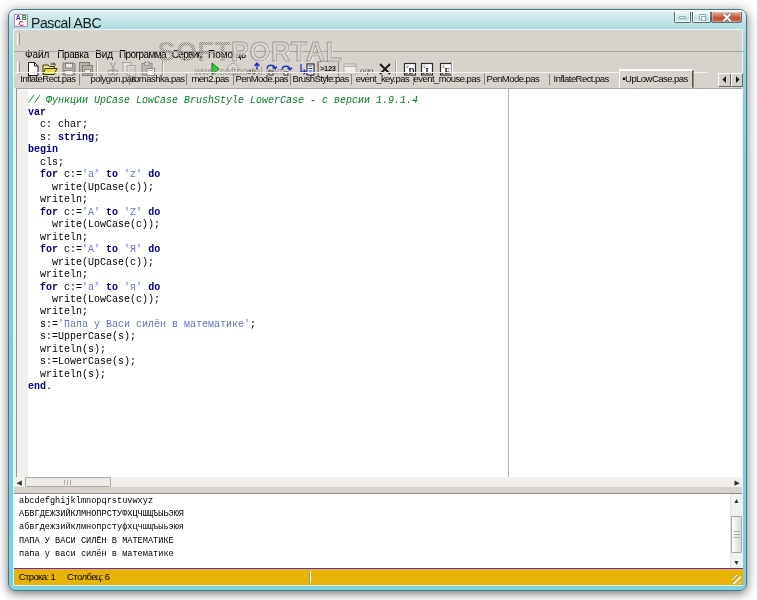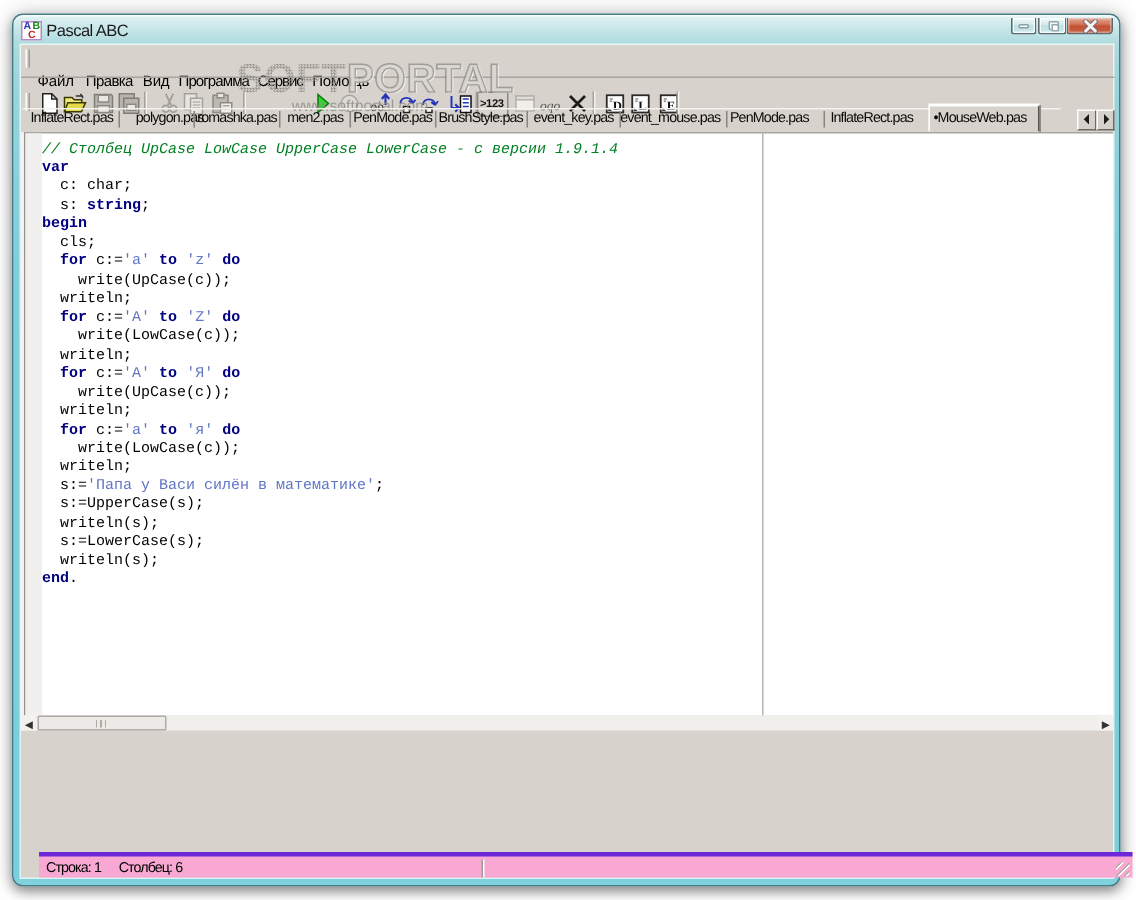--- a/index.html
+++ b/index.html
@@ -4,21 +4,21 @@
 body{width:757px;height:600px;background:#ffffff;overflow:hidden;position:relative;
   font-family:"Liberation Sans",sans-serif;}
 *{box-sizing:border-box}
 #win{position:absolute;left:8px;top:9px;width:738.5px;height:582px;border-radius:7px;
   background:linear-gradient(180deg,#e4f3f4 0px,#cde9eb 7px,#b4dde1 17px,#aadadd 23px,#9cd5dc 45px,#8ad0db 110px,#7ecfdb 170px,#7bcedb 99%,#82d3df 100%);
   border:1px solid #447b85;
   box-shadow:0 3px 8px rgba(0,0,0,.42),0 0 16px rgba(0,0,0,.18), inset 0 1px 0 rgba(255,255,255,.8);}
 
 #icon{position:absolute;left:5.2px;top:4px;width:13.5px;height:12.5px;background:#fff;border:1px solid #bd85c4;}
 #icon b{position:absolute;font:bold 7px "Liberation Sans",sans-serif}
-#title{position:absolute;left:21.9px;top:4.9px;font-size:11px;letter-spacing:-0.35px;color:#1a1a1a}
+#title{position:absolute;left:21.9px;top:4.9px;font-size:14px;letter-spacing:-0.35px;color:#1a1a1a}
 .wbtn{position:absolute;top:1.5px;height:11px;border:1px solid #5d6b6e;border-top:none;
   background:linear-gradient(180deg,#eef8f8 0%,#d5eaec 45%,#bee0e4 50%,#cbe6e9 100%);
   box-shadow:inset 0 0 0 1px rgba(255,255,255,.8);}
 #btnmin{left:664.7px;width:17.8px;border-radius:0 0 2px 2px}
 #btnmax{left:682.5px;width:19px;border-radius:0 0 2px 2px}
 #btncls{left:701.5px;width:31px;border-radius:0 0 3px 2px;
   background:linear-gradient(180deg,#dfa693 0%,#d3775c 40%,#c25134 55%,#c66347 100%);
   box-shadow:inset 0 0 0 1px rgba(255,255,255,.35);}
 #btnmin i{position:absolute;left:4.5px;top:4.5px;width:7px;height:2.5px;background:#fafdfd;border:1px solid #8aa2a5;border-radius:1px}
 #btnmax i{position:absolute;left:6px;top:2.5px;width:7px;height:6px;border:1px solid #93a8ab;background:#f6fafa;border-radius:1px}
@@ -66,21 +66,21 @@
   background:repeating-linear-gradient(90deg,#aeaba5 0 1px,transparent 1px 3px)}
 
 #output{position:absolute;left:0.5px;top:462.5px;width:728px;height:75.5px;background:#fff;border-top:1px solid #8e8b86}
 #outtext{position:absolute;left:5px;top:1px;margin:0;font:8.6px/13.35px "Liberation Mono",monospace;color:#000;white-space:pre}
 #vscroll{position:absolute;left:715.5px;top:0;width:12px;height:74.5px;background:#f1f1f1;border-left:1px solid #e4e4e4}
 #vthumb{position:absolute;left:0px;top:22.3px;width:11px;height:37.5px;background:linear-gradient(90deg,#fdfdfd,#d8d8d8);border:1px solid #a9a9a9;border-radius:1px}
 #vthumb i{position:absolute;left:2px;top:14px;width:6px;height:8px;
   background:repeating-linear-gradient(180deg,#a9a9a9 0 1px,transparent 1px 3px)}
 .arr{position:absolute;font-size:7px;color:#333}
 
-#status{position:absolute;left:12px;top:538px;width:729px;height:17px;background:#f9a8d4;border-top:3px solid #6d28d9;font-size:9.5px;letter-spacing:-0.6px;color:#000}
+#status{position:absolute;left:0;top:538px;width:729px;height:17px;background:#eab308;border-top:1px solid #6d28d9;font-size:9.5px;letter-spacing:-0.6px;color:#000}
 #status .sep{position:absolute;left:295.5px;top:2px;width:2px;height:12px;border-left:1px solid #9d9a94;border-right:1px solid #fdfdfc}
 #grip2{position:absolute;right:1.5px;bottom:1.5px;width:9px;height:9px;
  background:repeating-linear-gradient(135deg,transparent 0 2px,#b0ada6 2px 3px,#fdfdfc 3px 4px)}
 </style></head>
 <body>
 <div id="win">
   <div id="icon">
       <b style="left:0.5px;top:-1px;color:#3333bb">A</b>
       <b style="left:6.5px;top:-1.5px;color:#118811">B</b>
       <b style="left:3.5px;top:4.5px;color:#cc2222">C</b>
@@ -230,35 +230,35 @@
       <span class="t" style="left:278.9px">BrushStyle.pas</span>
         <div class="s" style="left:337.9px"></div>
       <span class="t" style="left:342.2px">event_key.pas</span>
         <div class="s" style="left:399.8px"></div>
       <span class="t" style="left:400px">event_mouse.pas</span>
         <div class="s" style="left:470.1px"></div>
       <span class="t" style="left:473.1px">PenMode.pas</span>
         <div class="s" style="left:535.4px"></div>
       <span class="t" style="left:540.1px">InflateRect.pas</span>
       <div id="activetab" style="left:605.3px;width:74.7px"></div>
-      <span class="t" style="left:608.8px">•MouseWeb.pas</span>
+      <span class="t" style="left:608.8px">•UpLowCase.pas</span>
       <div class="tabbtn" style="left:704.5px"></div>
       <div class="tabbtn" style="left:717px"></div>
       <svg style="position:absolute;left:707.5px;top:6px" width="7" height="7" viewBox="0 0 7 7">
           <path d="M5 0 L1.5 3.5 L5 7Z" fill="#1a1a1a"></path>
         </svg>
       <svg style="position:absolute;left:720px;top:6px" width="7" height="7" viewBox="0 0 7 7">
           <path d="M2 0 L5.5 3.5 L2 7Z" fill="#1a1a1a"></path>
         </svg>
     </div>
     <div id="edstrip"></div>
       <div id="editor">
       <div id="gutter"></div>
       <div id="divider"></div>
-<pre id="code"><span class="c">// Столбец UpCase LowCase UpperCase LowerCase - с версии 1.9.1.4</span>
+<pre id="code"><span class="c">// Функции UpCase LowCase BrushStyle LowerCase - с версии 1.9.1.4</span>
 <span class="k">var</span>
   c: char;
   s: <span class="k">string</span>;
 <span class="k">begin</span>
   cls;
   <span class="k">for</span> c:=<span class="s">'a'</span> <span class="k">to</span> <span class="s">'z'</span> <span class="k">do</span>
     write(UpCase(c));
   writeln;
   <span class="k">for</span> c:=<span class="s">'A'</span> <span class="k">to</span> <span class="s">'Z'</span> <span class="k">do</span>
     write(LowCase(c));
@@ -280,20 +280,34 @@
       <div class="sbtn" style="left:0">
           <span class="arr" style="left:2.5px;top:1.5px">◀</span>
         </div>
       <div id="hthumb">
           <i></i>
         </div>
       <div class="sbtn" style="left:717.5px">
           <span class="arr" style="left:3px;top:1.5px">▶</span>
         </div>
     </div>
+    <div id="output">
+<pre id="outtext">abcdefghijklmnopqrstuvwxyz
+АБВГДЕЖЗИЙКЛМНОПРСТУФХЦЧШЩЪЫЬЭЮЯ
+абвгдежзийклмнопрстуфхцчшщъыьэюя
+ПАПА У ВАСИ СИЛЁН В МАТЕМАТИКЕ
+папа у васи силён в математике</pre>
+      <div id="vscroll">
+        <span class="arr" style="left:2.5px;top:3px">▲</span>
+        <div id="vthumb">
+            <i></i>
+          </div>
+        <span class="arr" style="left:2.5px;bottom:2px">▼</span>
+      </div>
+    </div>
     <div id="status">
       <span style="position:absolute;left:5.2px;top:2px">Строка: 1</span>
       <span style="position:absolute;left:53.6px;top:2px">Столбец: 6</span>
       <div class="sep"></div>
       <div id="grip2"></div>
     </div>
   </div>
 </div>
 
 </body></html>

